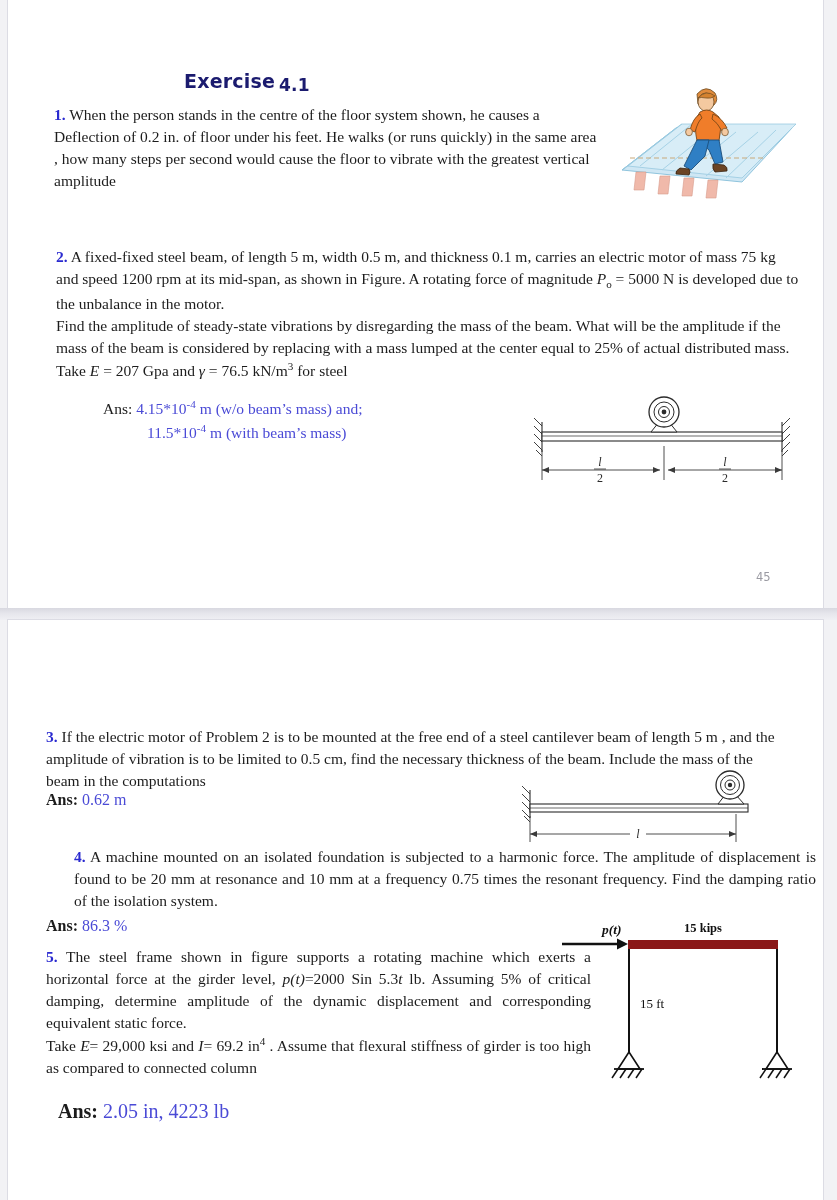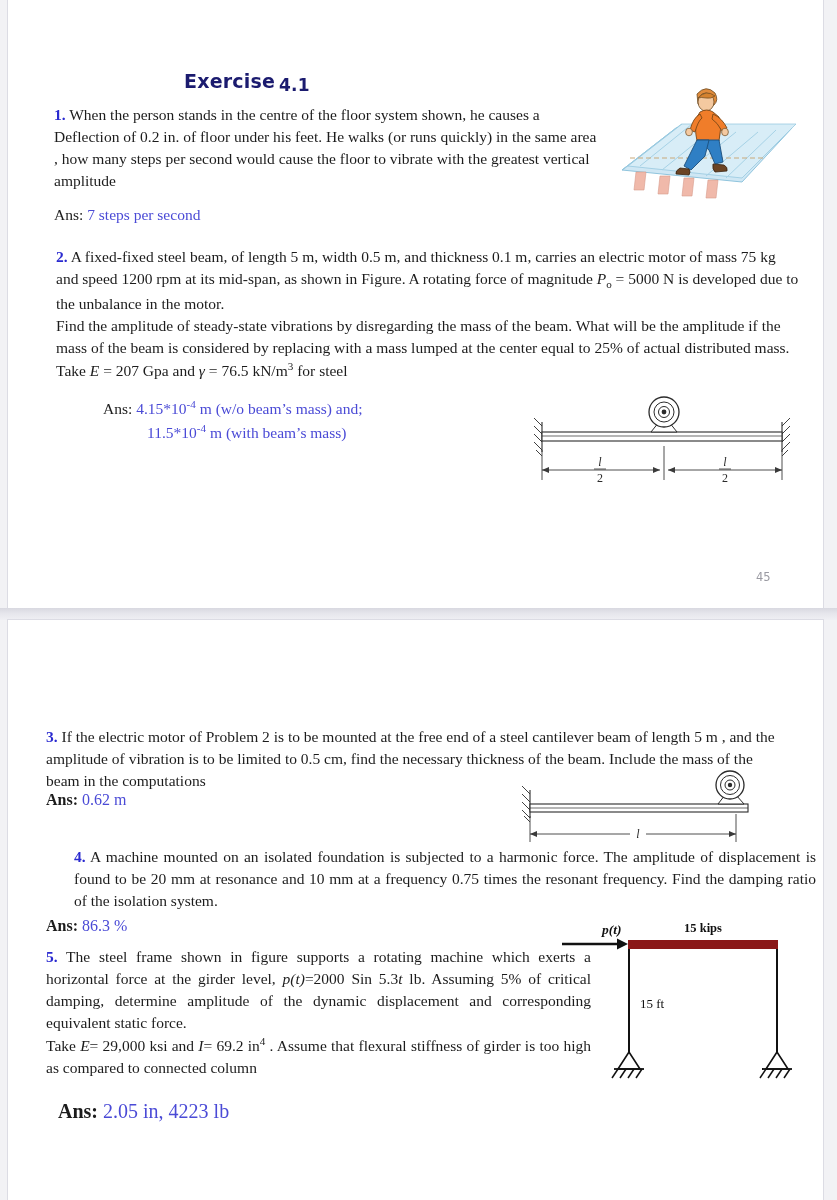--- a/index.html
+++ b/index.html
@@ -138,24 +138,20 @@
 
     <div class="heading">
       <span>Exercise</span><span class="num">4.1</span>
     </div>
 
     <div class="qblock" id="q1">
       <span class="qnum">1.</span>
       <span>When the person stands in the centre of the floor system shown, he causes a Deflection of 0.2 in. of floor under his feet. He walks (or runs quickly) in the same area , how many steps per second  would cause the floor to vibrate  with the greatest vertical amplitude</span>
     </div>
 
-    <div class="qblock ansline" id="ans1">
-      <span class="lbl">Ans:</span>
-      <span>7 steps per second</span>
-    </div>
 
     <div class="qblock" id="q2">
       <span class="qnum">2.</span>
       <span>A fixed-fixed steel beam, of length 5 m, width 0.5 m, and thickness 0.1 m, carries an electric motor of mass 75 kg and speed 1200 rpm at its mid-span, as shown in Figure. A rotating force of magnitude </span><i>P</i><sub>o</sub><span> = 5000 N is developed due to the unbalance in the  motor.</span><br>
       <span>Find the amplitude of steady-state vibrations by disregarding the mass of the beam. What will be the amplitude if the mass of the beam is considered by replacing with a  mass lumped at the center equal to 25% of actual distributed mass. Take </span><i>E</i><span> = 207 Gpa and </span><i>γ</i><span> = 76.5 kN/m</span><sup>3</sup><span> for steel</span>
     </div>
 
     <div class="qblock ansline" id="ans2">
       <span class="lbl">Ans:</span>
       <span>4.15*10</span><sup>-4</sup><span> m (w/o beam’s mass) and;</span><br>

